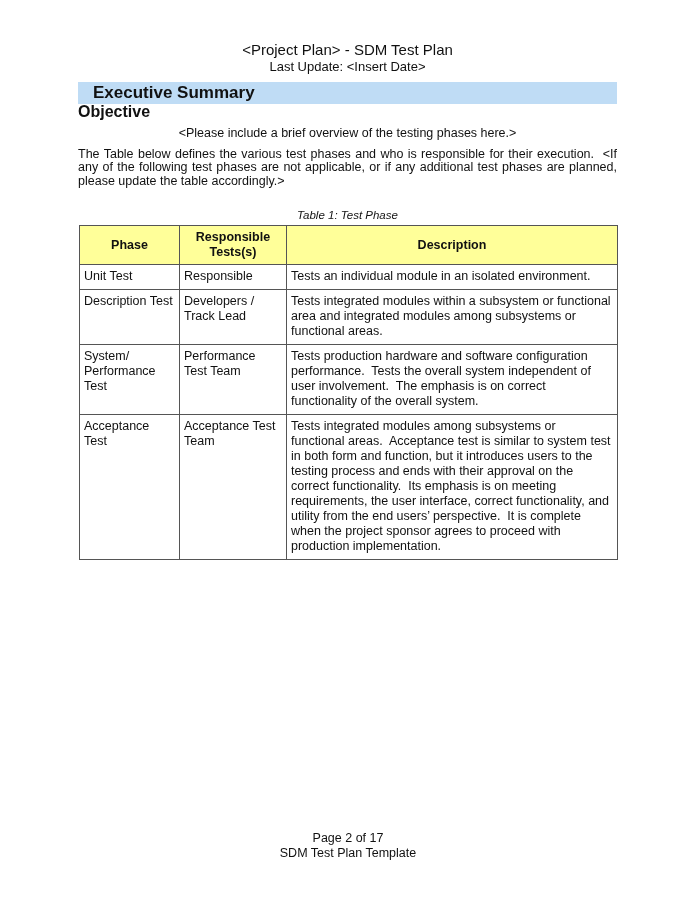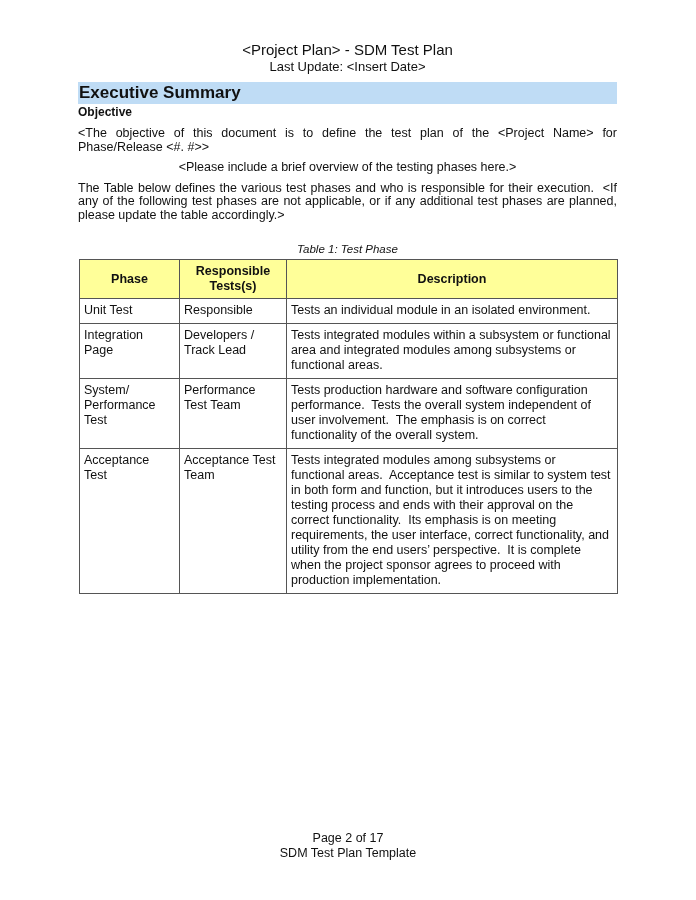--- a/index.html
+++ b/index.html
@@ -26,24 +26,24 @@
   .doc-header { text-align: center; }
   .doc-title { font-size: 15px; line-height: 18px; }
   .doc-subtitle { font-size: 13px; line-height: 15px; }
   .banner {
     margin-top: 8px;
     background: var(--banner-bg);
     height: 22px;
     line-height: 22px;
     font-size: 17px;
     font-weight: bold;
-    padding-left: 1px;
+    padding-left: 15px;
   }
   h2.sec {
-    font-size: 12px;
+    font-size: 16px;
     font-weight: bold;
     line-height: 16px;
     margin: 0;
   }
   .sec-objective { margin-top: 26px; }
   .sec-overview  { margin-top: 29px; }
   p.body {
     font-size: 12.5px;
     line-height: 13.5px;
     margin: 7px 0 0 0;
@@ -104,21 +104,20 @@
   <div class="content">
 
     <div class="doc-header">
       <div class="doc-title">&lt;Project Plan&gt; - SDM Test Plan</div>
       <div class="doc-subtitle">Last Update: &lt;Insert Date&gt;</div>
     </div>
 
     <div class="banner">Executive Summary</div>
 
     <h2 class="sec sec-objective">Objective</h2>
-    <p class="body">&lt;The objective of this document is to define the test plan of the &lt;Project Name&gt; for Phase/Release &lt;#. #&gt;&gt;</p>
 
     <p class="body no-justify">&lt;Please include a brief overview of the testing phases here.&gt;</p>
     <p class="body">The Table below defines the various test phases and who is responsible for their execution.  &lt;If any of the following test phases are not applicable, or if any additional test phases are planned, please update the table accordingly.&gt;</p>
 
     <div class="tbl-caption">Table 1: Test Phase</div>
 
     <table class="phases">
       <colgroup>
         <col class="c-phase">
         <col class="c-resp">
@@ -131,21 +130,21 @@
           <th>Description</th>
         </tr>
       </thead>
       <tbody>
         <tr>
           <td>Unit Test</td>
           <td>Responsible</td>
           <td>Tests an individual module in an isolated environment.</td>
         </tr>
         <tr>
-          <td>Integration Page</td>
+          <td>Description Test</td>
           <td>Developers / Track Lead</td>
           <td>Tests integrated modules within a subsystem or functional area and integrated modules among subsystems or functional areas.</td>
         </tr>
         <tr>
           <td>System/ Performance Test</td>
           <td>Performance Test Team</td>
           <td>Tests production hardware and software configuration performance.  Tests the overall system independent of user involvement.  The emphasis is on correct functionality of the overall system.</td>
         </tr>
         <tr>
           <td>Acceptance Test</td>

